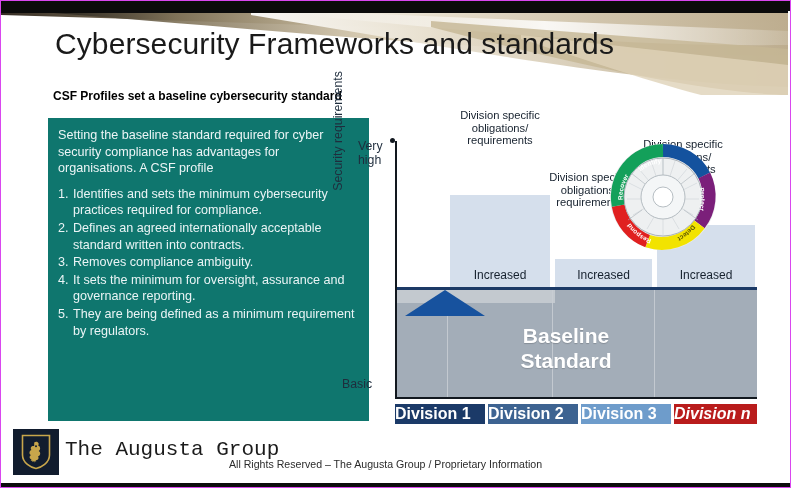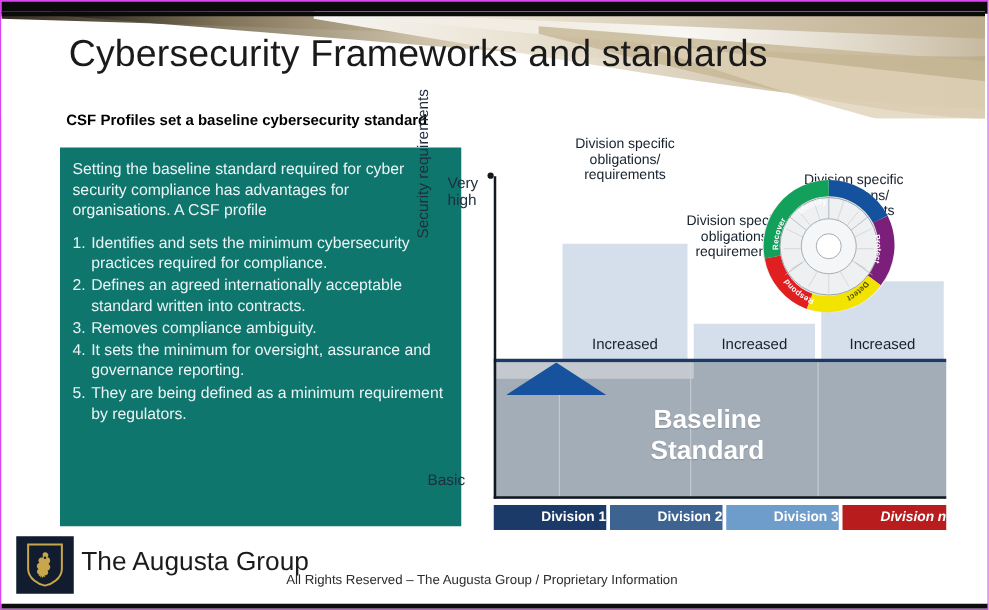--- a/index.html
+++ b/index.html
@@ -63,26 +63,26 @@
   .plotframe{position:absolute;left:0;top:0;width:362px;height:258px;
              border-left:2px solid #12181f;border-bottom:2px solid #12181f;
              box-sizing:border-box;pointer-events:none;}
 
   
   .wheel{position:absolute;left:214px;top:2px;width:108px;height:108px;}
 
   
   .divrow{position:absolute;left:58px;top:299px;width:362px;height:20px;}
   .divcell{position:absolute;top:0;height:20px;display:flex;align-items:center;
-           justify-content:flex-end;font-size:11px;font-weight:bold;}
+           justify-content:flex-start;font-size:16px;font-weight:bold;}
 
   
   .logobox{position:absolute;left:12px;top:428px;width:46px;height:46px;
            background:#111c2e;display:flex;align-items:center;justify-content:center;}
-  .brand{position:absolute;left:64px;top:437px;font-family:Liberation Sans, sans-serif;
+  .brand{position:absolute;left:64px;top:437px;font-family:Liberation Mono, monospace;
          font-size:21px;color:#1b1b1b;white-space:nowrap;}
   .footer{position:absolute;left:228px;top:457px;font-size:10.6px;color:#2b2b2b;
           white-space:nowrap;}
   .botline{position:absolute;left:0;bottom:0;width:791px;height:4px;background:#0d0d0d;}
 </style>
 </head>
 <body>
 
 <div id="slide">
 

